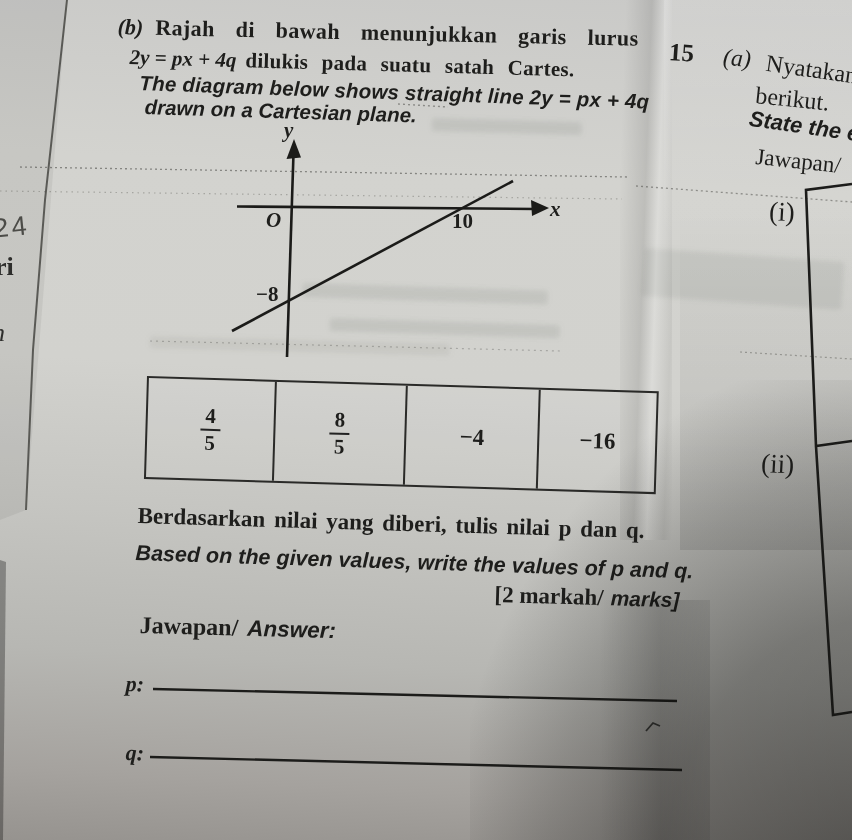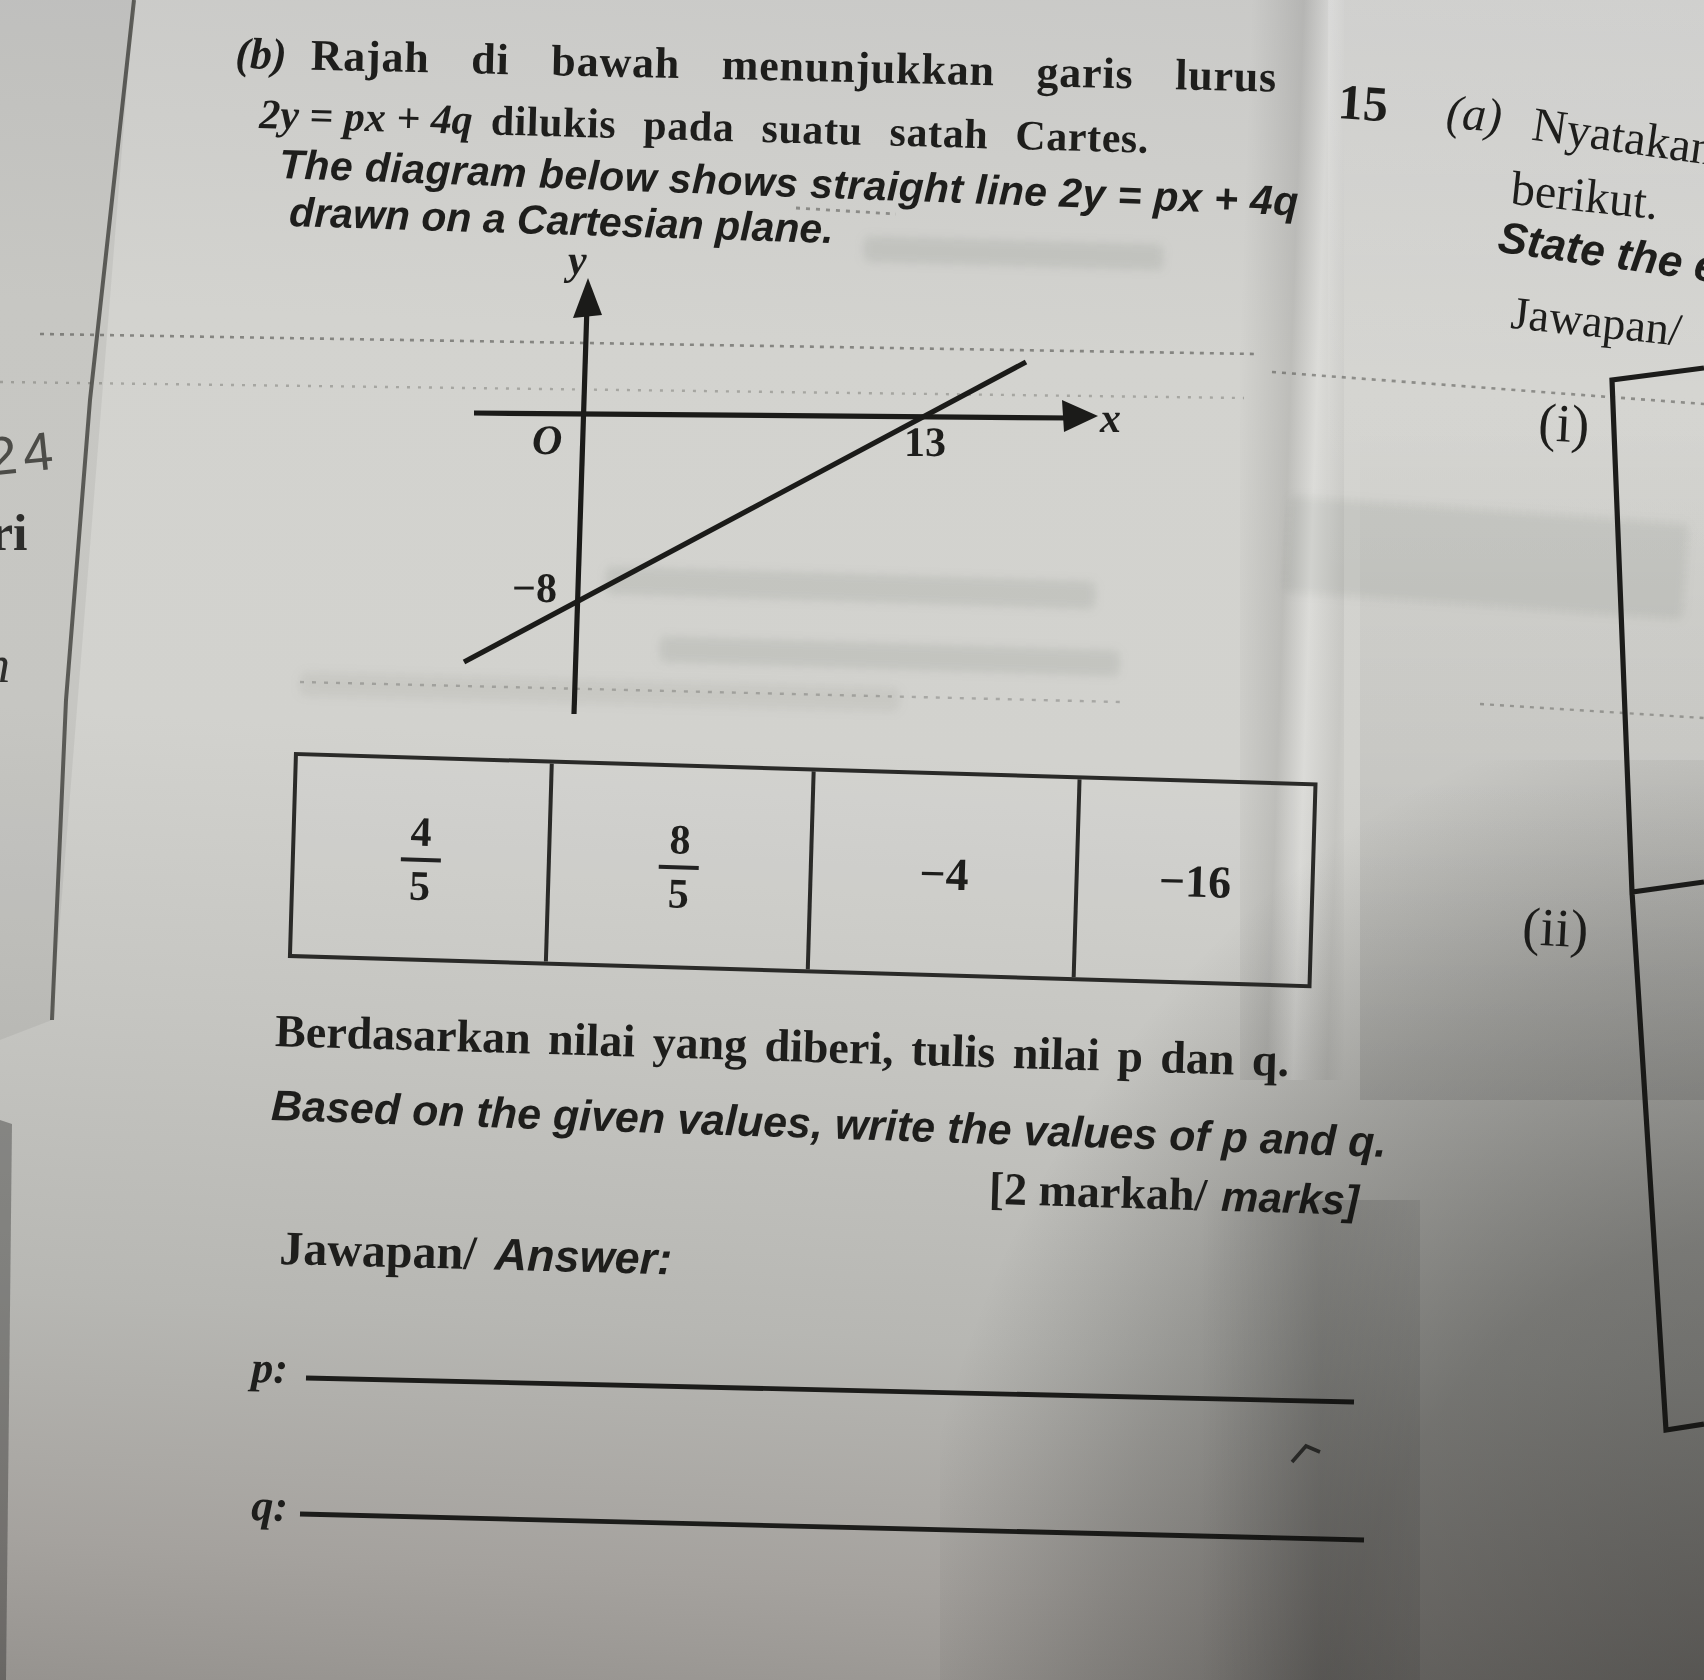--- a/index.html
+++ b/index.html
@@ -77,21 +77,21 @@
   <div class="t row" style="left:130px;top:45px;transform:rotate(1.6deg);gap:9px;">
     <span class="serif i b" style="font-size:21px;font-weight:600;">2y = px + 4q</span>
     <span class="serif b" style="font-size:21px;word-spacing:8px;letter-spacing:.3px;">dilukis pada suatu satah Cartes.</span>
   </div>
   <div class="t sans i" style="left:140px;top:71px;transform:rotate(2.1deg);font-size:20.5px;font-weight:600;letter-spacing:.2px;">The diagram below shows straight line 2y = px + 4q</div>
   <div class="t sans i" style="left:145px;top:95px;transform:rotate(1.8deg);font-size:20.5px;font-weight:600;">drawn on a Cartesian plane.</div>
 
   <div class="t serif i b" style="left:284px;top:118px;font-size:21px;">y</div>
   <div class="t serif i b" style="left:550px;top:197px;font-size:21px;">x</div>
   <div class="t serif i b" style="left:266px;top:208px;font-size:21px;">O</div>
-  <div class="t serif b" style="left:452px;top:209px;font-size:21px;">13</div>
+  <div class="t serif b" style="left:452px;top:209px;font-size:21px;">10</div>
   <div class="t serif b" style="left:256px;top:282px;font-size:21px;">−8</div>
 
   <div id="vtable">
     <div class="cell" style="width:126px;">
       <span class="frac">
         <span class="num">4</span>
         <span class="den">5</span>
       </span>
     </div>
     <div class="cell" style="width:130px;">

